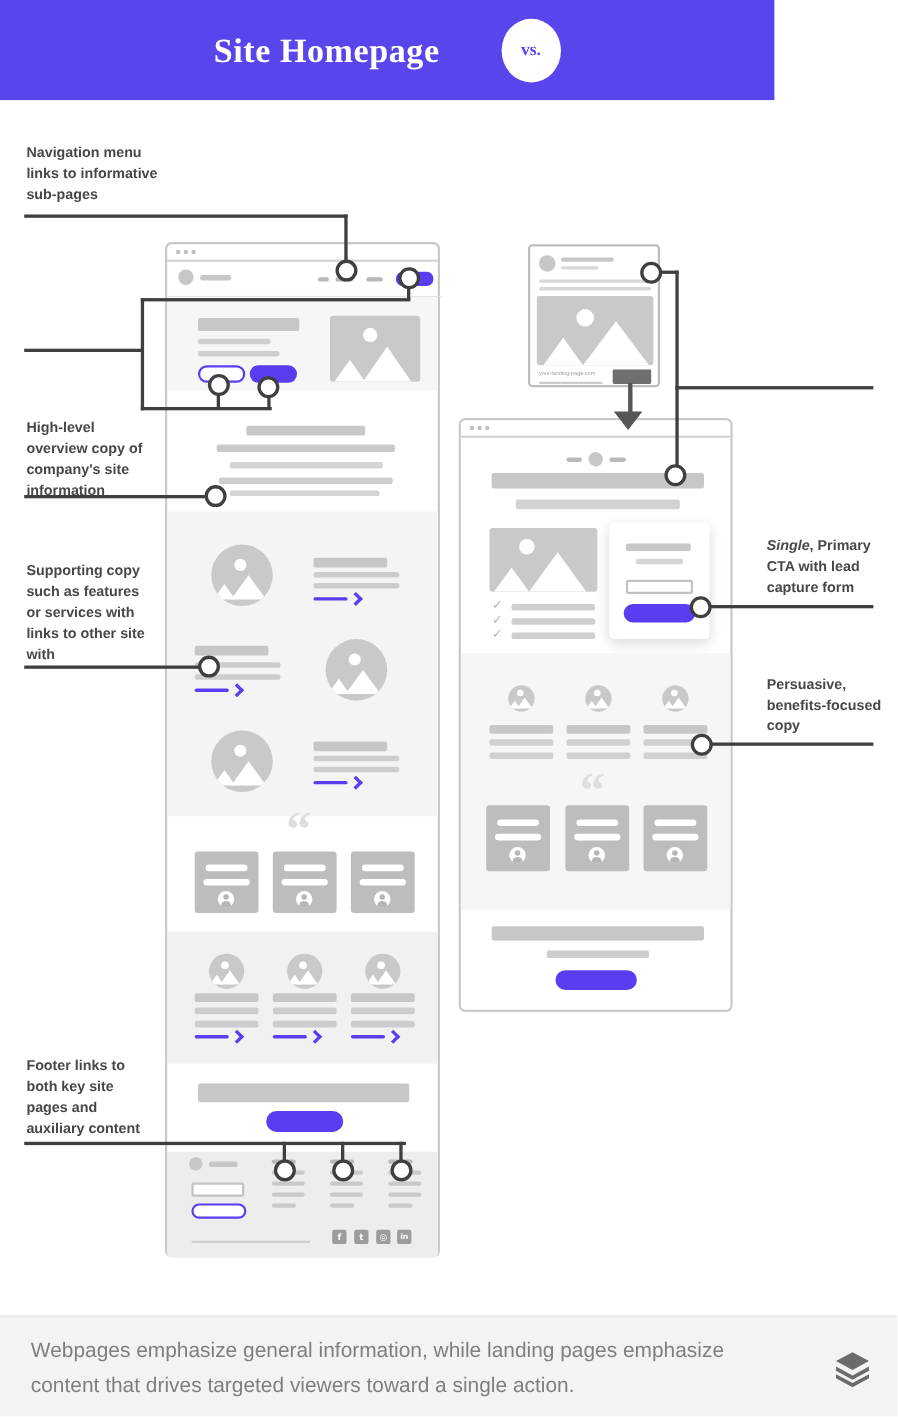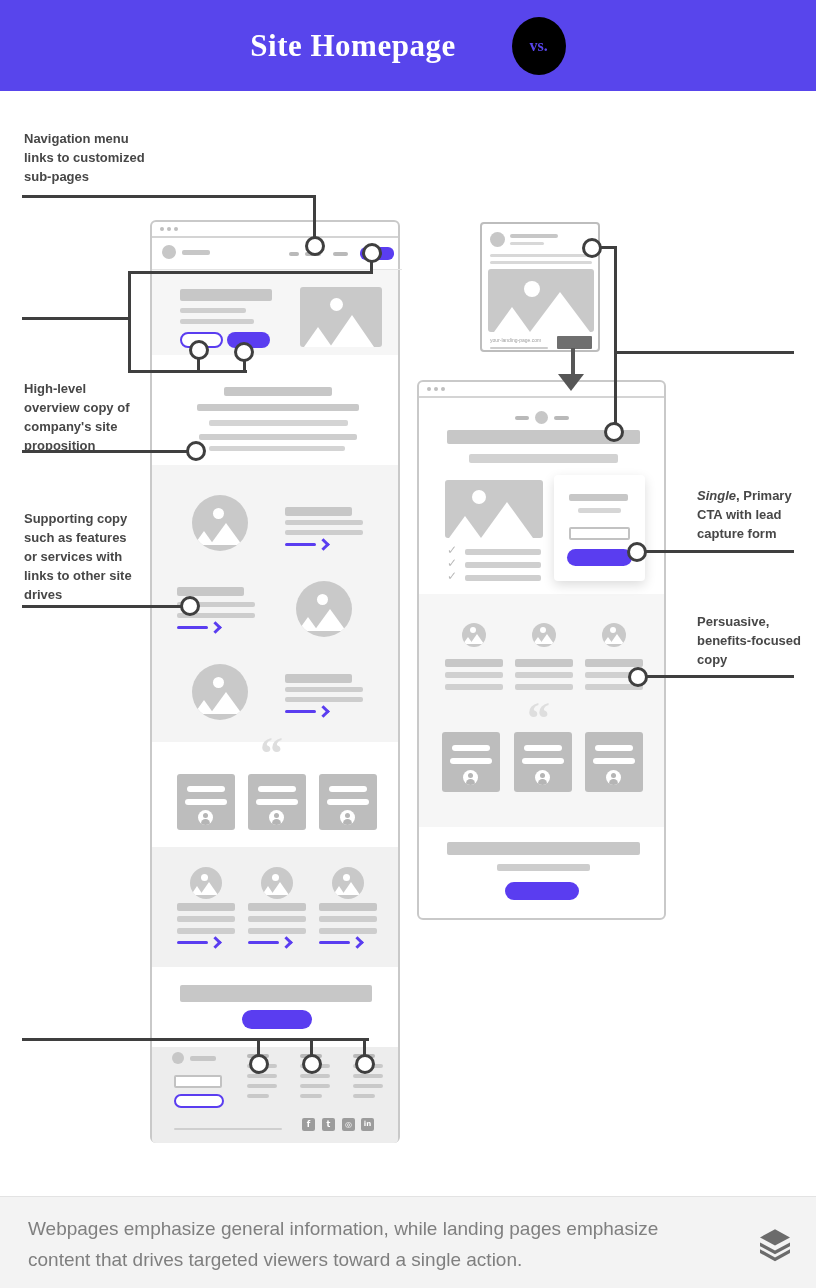--- a/index.html
+++ b/index.html
@@ -1,24 +1,24 @@
 <!DOCTYPE html>
 <html style="--hdr: #5845ec; --accent: #5a3df0; --line: #3f3f3f; --wire: #c7c7c7;"><head>
 <meta charset="utf-8">
 <style>
   :root{ --hdr:#5845ec; --accent:#5a3df0; --line:#3f3f3f; --wire:#c7c7c7; }
   *{margin:0;padding:0;box-sizing:border-box}
   body{background:#fff;font-family:"Liberation Sans",sans-serif}
   #canvas{position:relative;width:816px;height:1288px;background:#fff;overflow:hidden}
 
   
-  .hdr{position:absolute;left:0;top:0;width:816px;height:91px;background:var(--hdr);
+  .hdr{position:absolute;left:0;top:0;width:704px;height:91px;background:var(--hdr);
        display:flex;align-items:center;justify-content:center;gap:56px}
   .hdr-title{font:700 31px "Liberation Serif",serif;color:#fff;letter-spacing:.5px}
-  .vs{width:54px;height:58px;background:#000000;border-radius:50%;display:flex;align-items:center;
+  .vs{width:54px;height:58px;background:#ffffff;border-radius:50%;display:flex;align-items:center;
       justify-content:center;font:700 16px "Liberation Serif",serif;color:var(--hdr)}
 
   
   .callout{position:absolute;font:700 13px/19px "Liberation Sans",sans-serif;color:#474747}
   .callout em{font-style:italic}
 
   
   .cl{position:absolute;background:var(--line);z-index:40}
   .cc{position:absolute;width:20px;height:20px;border:3px solid var(--line);border-radius:50%;
       background:#fff;z-index:41}
@@ -74,35 +74,41 @@
 
 <div id="canvas">
 
   <div class="hdr">
     <span class="hdr-title">Site Homepage</span>
     <span class="vs">vs.</span>
   </div>
 
   <div class="callout" style="left:24px;top:129px;width:145px">
       <div><span>Navigation menu</span></div>
-      <div><span>links to customized</span></div>
+      <div><span>links to informative</span></div>
       <div><span>sub-pages</span></div>
     </div>
   <div class="callout" style="left:24px;top:379px;width:130px">
       <div><span>High-level</span></div>
       <div><span>overview copy of</span></div>
       <div><span>company's site</span></div>
-      <div><span>proposition</span></div>
+      <div><span>information</span></div>
     </div>
   <div class="callout" style="left:24px;top:509px;width:130px">
       <div><span>Supporting copy</span></div>
       <div><span>such as features</span></div>
       <div><span>or services with</span></div>
       <div><span>links to other site</span></div>
-      <div><span>drives</span></div>
+      <div><span>with</span></div>
+    </div>
+  <div class="callout" style="left:24px;top:959px;width:135px">
+      <div><span>Footer links to</span></div>
+      <div><span>both key site</span></div>
+      <div><span>pages and</span></div>
+      <div><span>auxiliary content</span></div>
     </div>
   <div class="callout" style="left:697px;top:486px;width:110px">
       <div><em>Single</em><span>, Primary</span></div>
       <div><span>CTA with lead</span></div>
       <div><span>capture form</span></div>
     </div>
   <div class="callout" style="left:697px;top:612px;width:110px">
       <div><span>Persuasive,</span></div>
       <div><span>benefits-focused</span></div>
       <div><span>copy</span></div>

